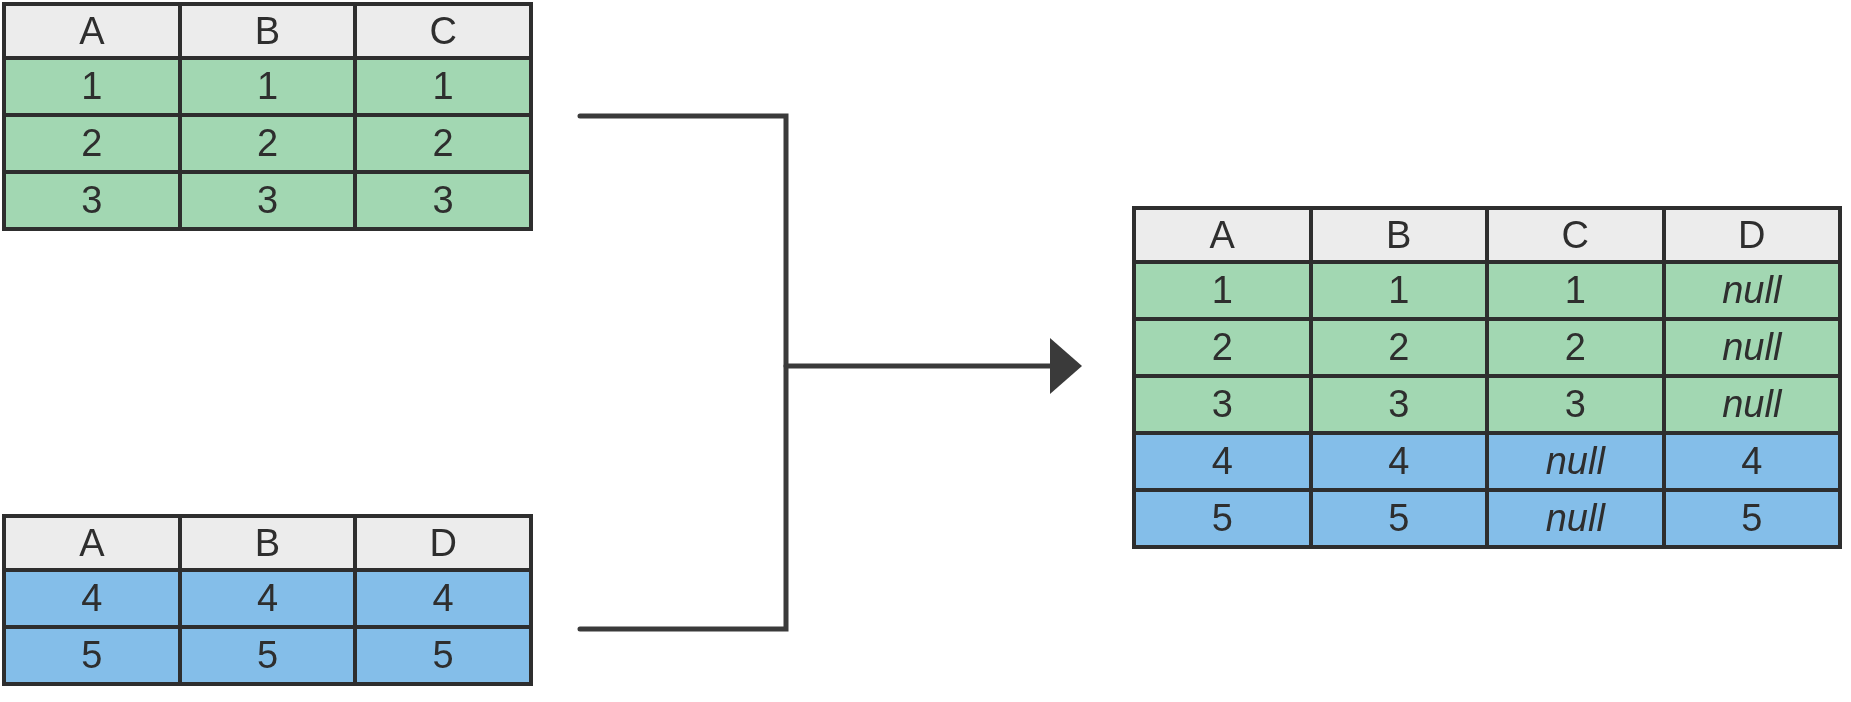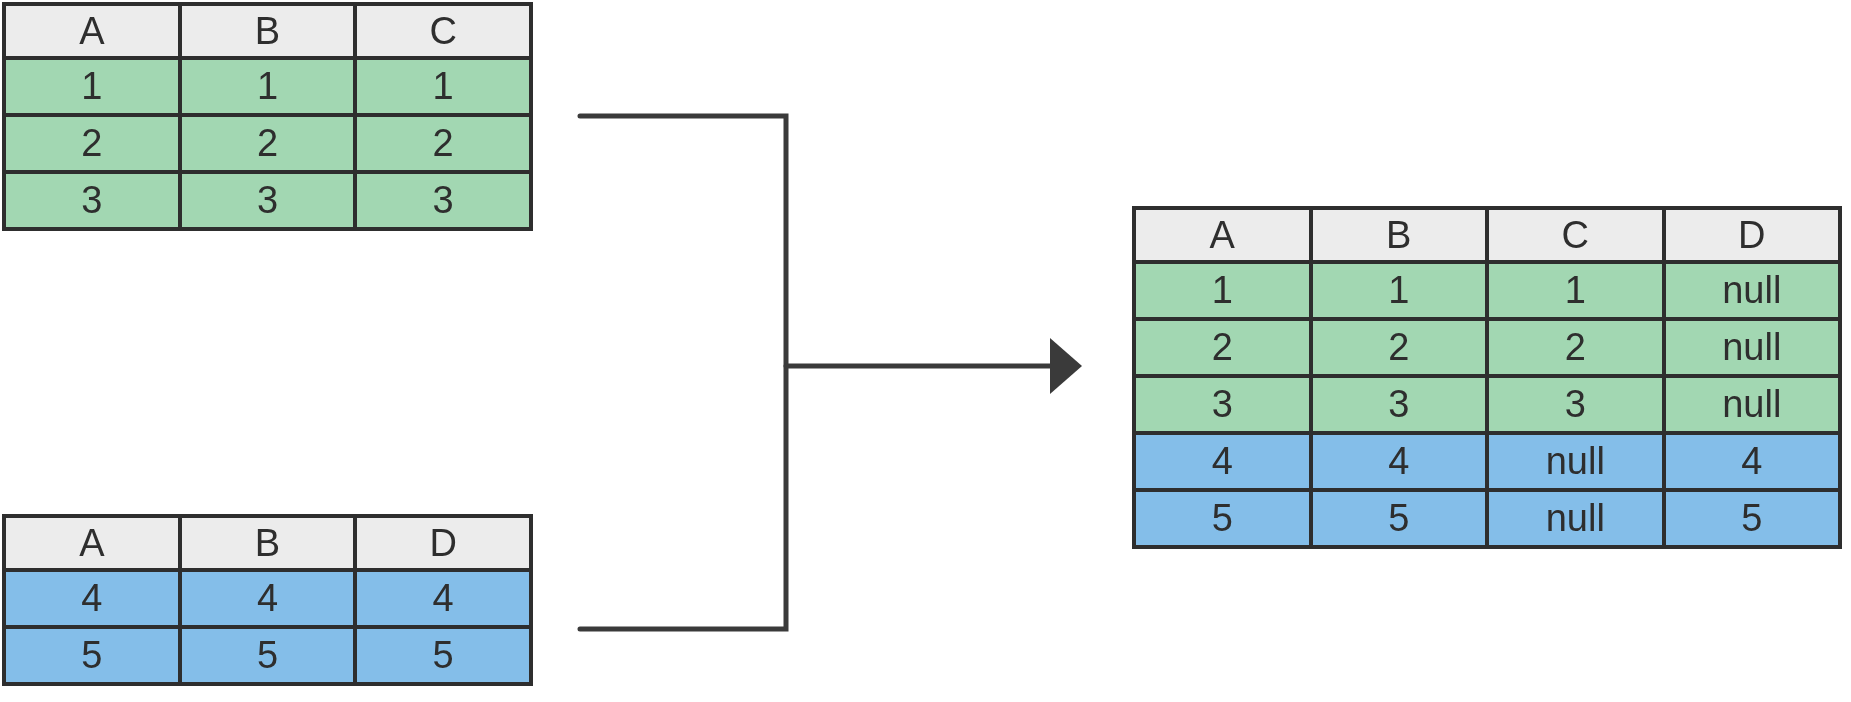--- a/index.html
+++ b/index.html
@@ -32,21 +32,21 @@
   }
   .dtable th {
     background: var(--header-bg, #ececec);
     height: 50px;
   }
   .dtable td {
     height: 53px;
   }
   .row-green td { background: var(--green-row, #a2d7b2); }
   .row-blue  td { background: var(--blue-row, #84bee9); }
-  .null-italic { }
+  .null-italic { font-style: italic; }
 
   .t-top-left    { left: 2px;    top: 2px;   width: 531px; }
   .t-bottom-left { left: 2px;    top: 514px; width: 531px; }
   .t-result      { left: 1132px; top: 206px; width: 710px; }
 
   svg.connector {
     position: absolute;
     left: 0;
     top: 0;
     width: 1851px;

